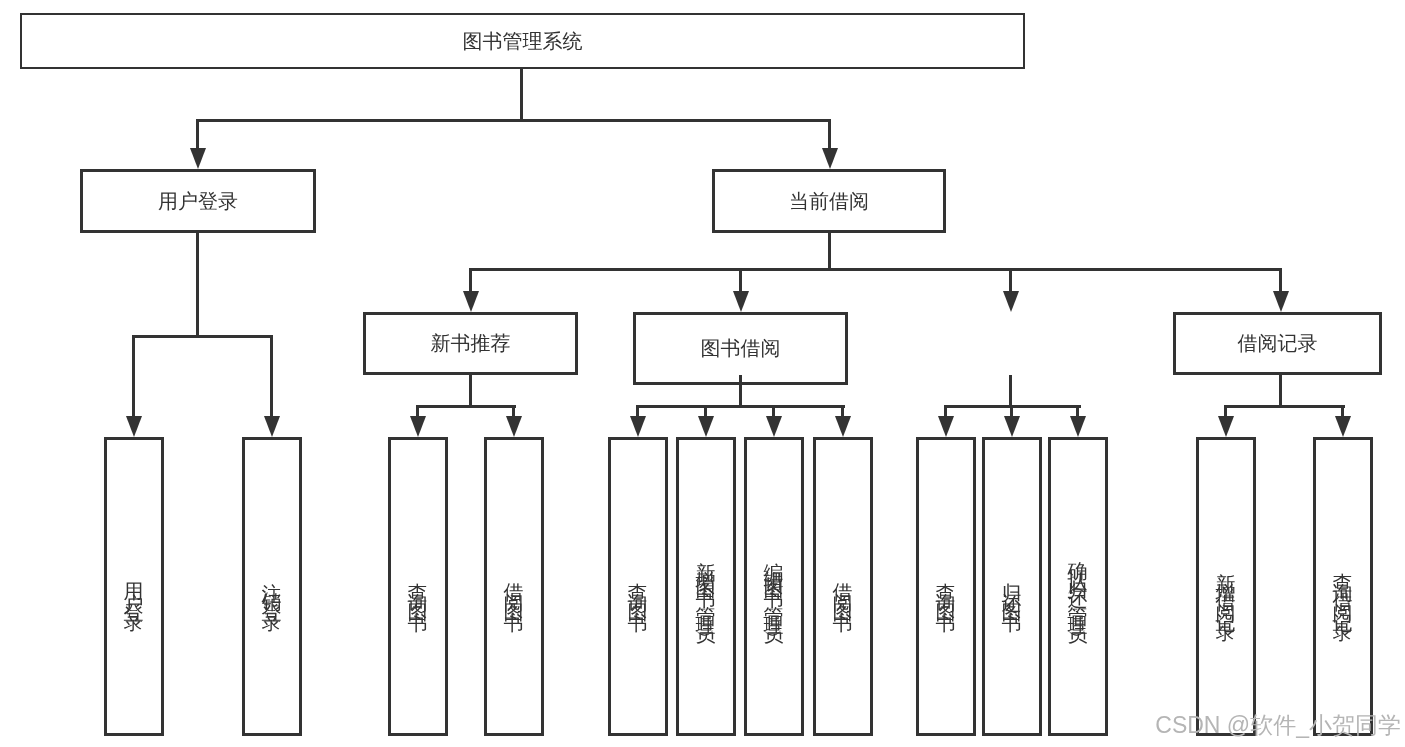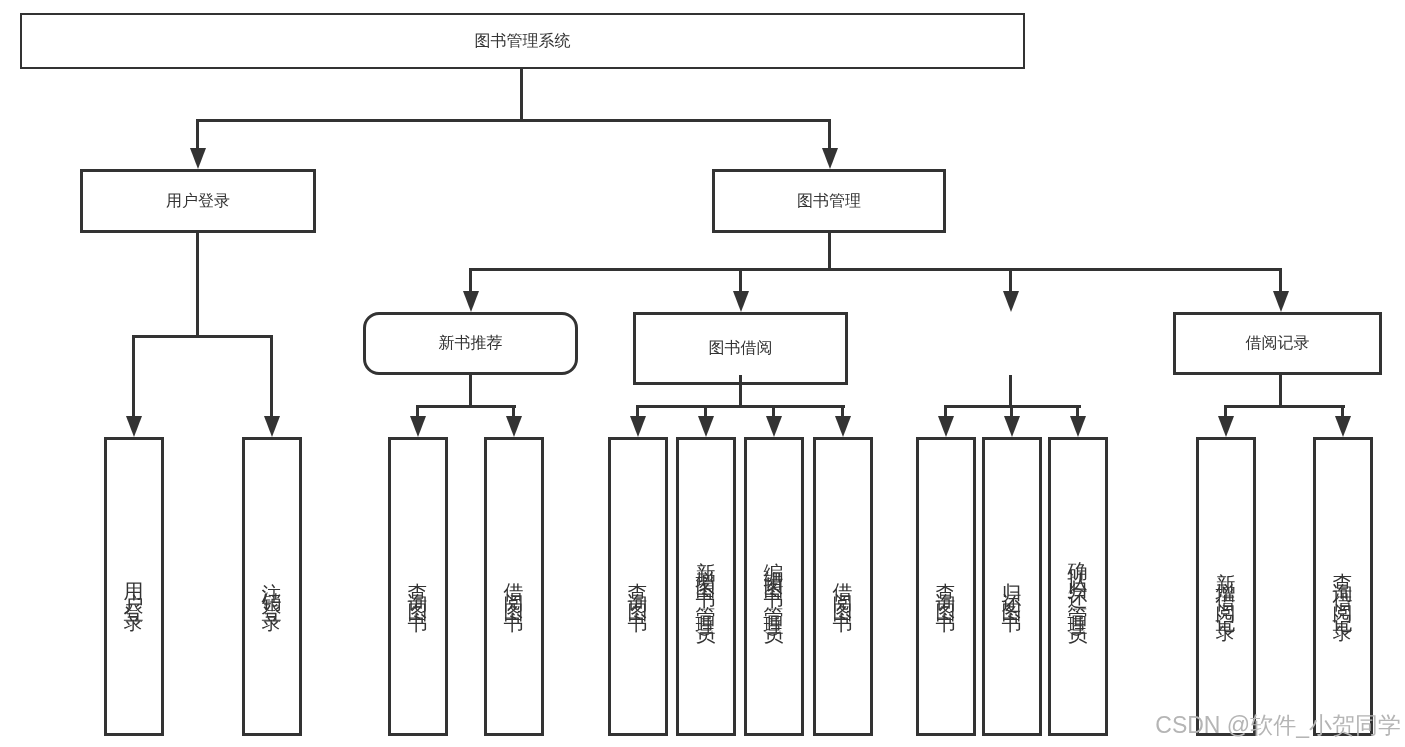--- a/index.html
+++ b/index.html
@@ -22,21 +22,21 @@
   .box {
     position: absolute;
     border: 3px solid var(--line);
     background: var(--background);
     display: flex;
     align-items: center;
     justify-content: center;
   }
   .box.root { border-width: 2px; }
   .hlabel {
-    font-size: 16px;
+    font-size: 20px;
     color: var(--text);
     white-space: nowrap;
   }
   .leaf .vtext {
     writing-mode: vertical-rl;
     text-orientation: mixed;
     font-size: 20px;
     letter-spacing: 10px;
     color: var(--text);
     line-height: 1;
@@ -82,42 +82,42 @@
   <div class="hline" style="left:196px; top:119px; width:635px;"></div>
   <div class="vline" style="left:196px; top:119px; height:32px;"></div>
   <div class="vline" style="left:828px; top:119px; height:32px;"></div>
   <div class="arrow" style="left:190px; top:148px;"></div>
   <div class="arrow" style="left:822px; top:148px;"></div>
 
   <div class="box" style="left:80px; top:169px; width:236px; height:64px;">
     <span class="hlabel">用户登录</span>
   </div>
   <div class="box" style="left:712px; top:169px; width:234px; height:64px;">
-    <span class="hlabel">图书管理</span>
+    <span class="hlabel">当前借阅</span>
   </div>
 
   <div class="vline" style="left:196px; top:233px; height:105px;"></div>
   <div class="hline" style="left:132px; top:335px; width:141px;"></div>
   <div class="vline" style="left:132px; top:335px; height:83px;"></div>
   <div class="vline" style="left:270px; top:335px; height:83px;"></div>
   <div class="arrow" style="left:126px; top:416px;"></div>
   <div class="arrow" style="left:264px; top:416px;"></div>
 
   <div class="vline" style="left:828px; top:233px; height:38px;"></div>
   <div class="hline" style="left:469px; top:268px; width:813px;"></div>
   <div class="vline" style="left:469px; top:268px; height:27px;"></div>
   <div class="vline" style="left:739px; top:268px; height:27px;"></div>
   <div class="vline" style="left:1009px; top:268px; height:27px;"></div>
   <div class="vline" style="left:1279px; top:268px; height:27px;"></div>
   <div class="arrow" style="left:463px; top:291px;"></div>
   <div class="arrow" style="left:733px; top:291px;"></div>
   <div class="arrow" style="left:1003px; top:291px;"></div>
   <div class="arrow" style="left:1273px; top:291px;"></div>
 
-  <div class="box" style="left:363px; top:312px; width:215px; height:63px;border-radius:16px;">
+  <div class="box" style="left:363px; top:312px; width:215px; height:63px;">
     <span class="hlabel">新书推荐</span>
   </div>
   <div class="box" style="left:633px; top:312px; width:215px; height:73px;">
     <span class="hlabel">图书借阅</span>
   </div>
   <div class="box" style="left:1173px; top:312px; width:209px; height:63px;">
     <span class="hlabel">借阅记录</span>
   </div>
 
   <div class="vline" style="left:469px; top:375px; height:32px;"></div>

